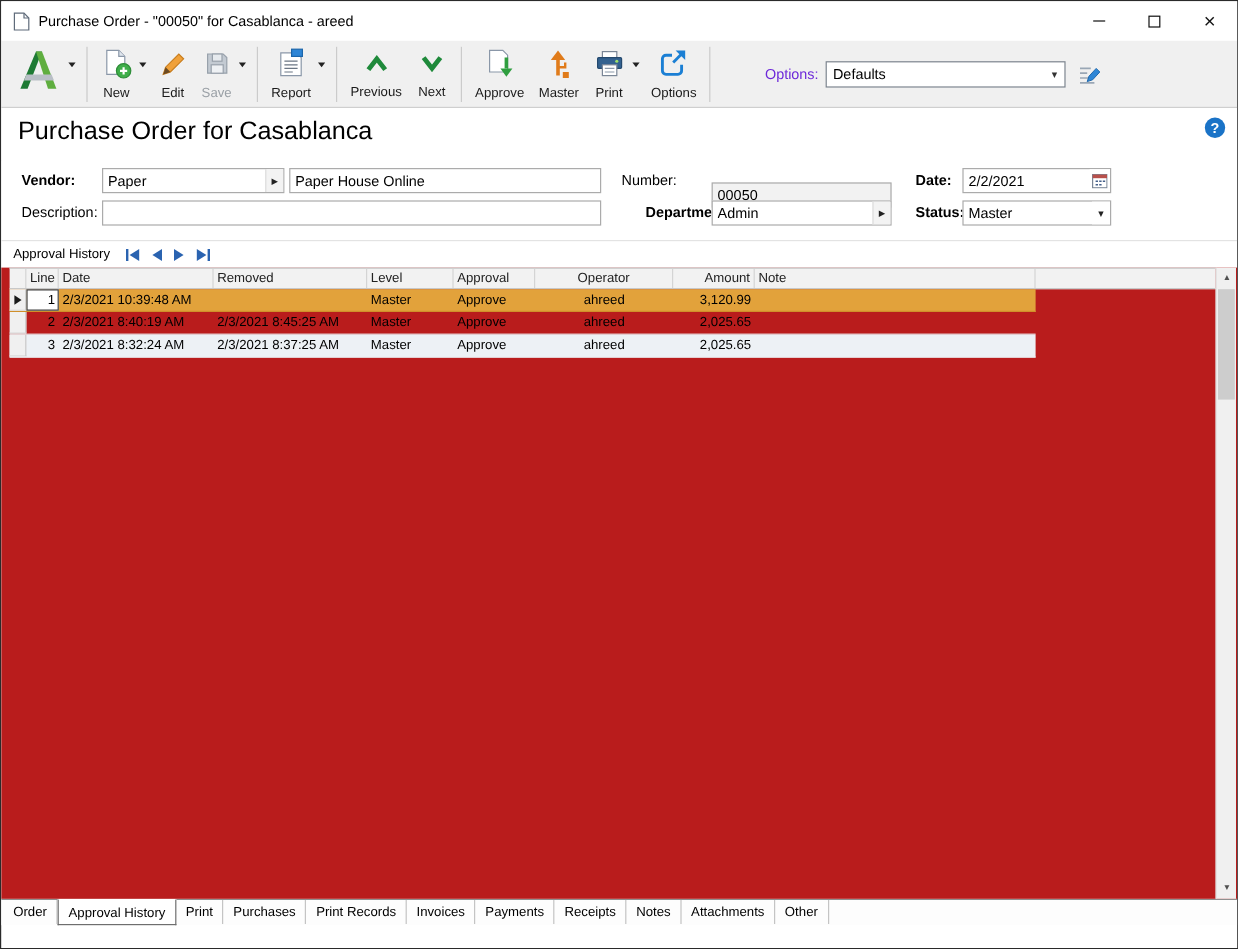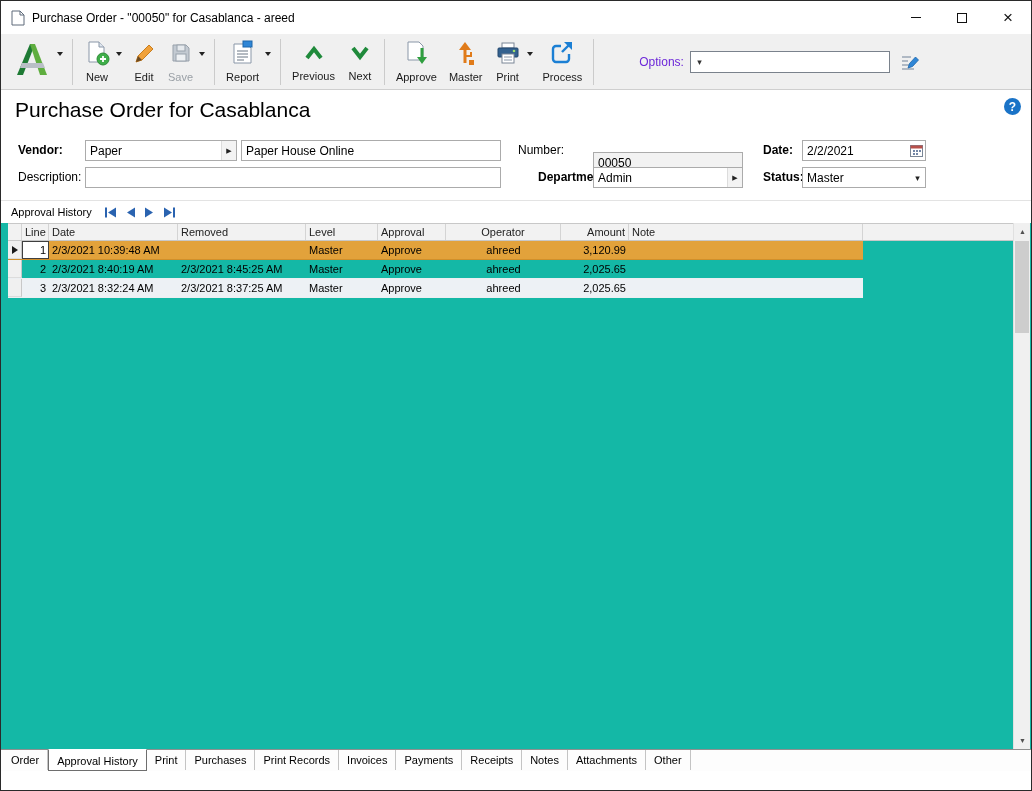--- a/index.html
+++ b/index.html
@@ -47,21 +47,21 @@
   .side-btn { width:15px; display:flex; align-items:center; justify-content:center; font-size:7px; color:#222; background:#f3f3f3; border-left:1px solid #dcdcdc; }
   .side-btn.plain { background:#fff; border-left:none; }
   .cal-btn { width:17px; display:flex; align-items:center; justify-content:center; background:#fff; }
 
   
   .gridnav { height:23px; border-top:1px solid #e3e3e3; display:flex; align-items:center; padding-left:10px; background:#fff; }
   .gridnav .gnlabel { font-size:11px; color:#000; margin-right:12px; }
   .navbtn { margin-right:8px; display:flex; align-items:center; }
 
   
-  .grid { height:526px; position:relative; background:#14b8a6; padding:0 18px 0 7px; }
+  .grid { height:526px; position:relative; background:#b91c1c; padding:0 18px 0 7px; }
   .gheader { display:flex; height:18px; background:#f2f2f2; font-size:11px; color:#222; border-top:1px solid #c8c8c8; border-bottom:1px solid #c8c8c8; }
   .gh { border-right:1px solid #d4d4d4; padding:2px 3px 0; white-space:nowrap; overflow:hidden; }
   .gh.fill { flex:1; border-right:none; }
   .grow { display:flex; height:19px; font-size:11px; color:#000; width:855px; border-bottom:1px solid #eceff2; }
   .gc { padding:3px 3px 0; white-space:nowrap; overflow:hidden; }
   .c-sel  { width:14px; }
   .c-line { width:27px; text-align:right; }
   .c-date { width:129px; }
   .c-rem  { width:128px; }
   .c-level{ width:72px; }
@@ -252,29 +252,30 @@
       <span class="dd"></span>
 
       <div class="tbtn">
         <span>
           <svg width="26" height="26" viewBox="0 0 26 24">
               <path d="M12 5 H7 a3 3 0 0 0 -3 3 v10 a3 3 0 0 0 3 3 h10 a3 3 0 0 0 3 -3 v-5" fill="none" stroke="#1b7fd4" stroke-width="2.4"></path>
               <path d="M13 11 L21 3" stroke="#1b7fd4" stroke-width="2.4"></path>
               <polygon points="15,1 23,1 23,9" fill="#1b7fd4"></polygon>
             </svg>
         </span>
-        <span class="tlabel">Process</span>
+        <span class="tlabel">Options</span>
       </div>
     </div>
 
     <div class="tsep"></div>
 
     <div class="options">
       <span class="olabel">Options:</span>
       <div class="combo">
+        <span class="cval">Defaults</span>
         <span class="cbtn">
             <span>▾</span>
           </span>
       </div>
       <span class="opt-pencil">
         <svg width="20" height="20" viewBox="0 0 20 20">
             <path d="M2 5 h9 M2 9 h6 M2 13 h9 M2 17 h12" stroke="#9aa7b5" stroke-width="1.4"></path>
             <polygon points="8,16 9.5,11.5 15.5,5 18.5,8 12.5,14.5" fill="#2f86d6" stroke="#1c66ab" stroke-width="0.8"></polygon>
           </svg>
       </span>

